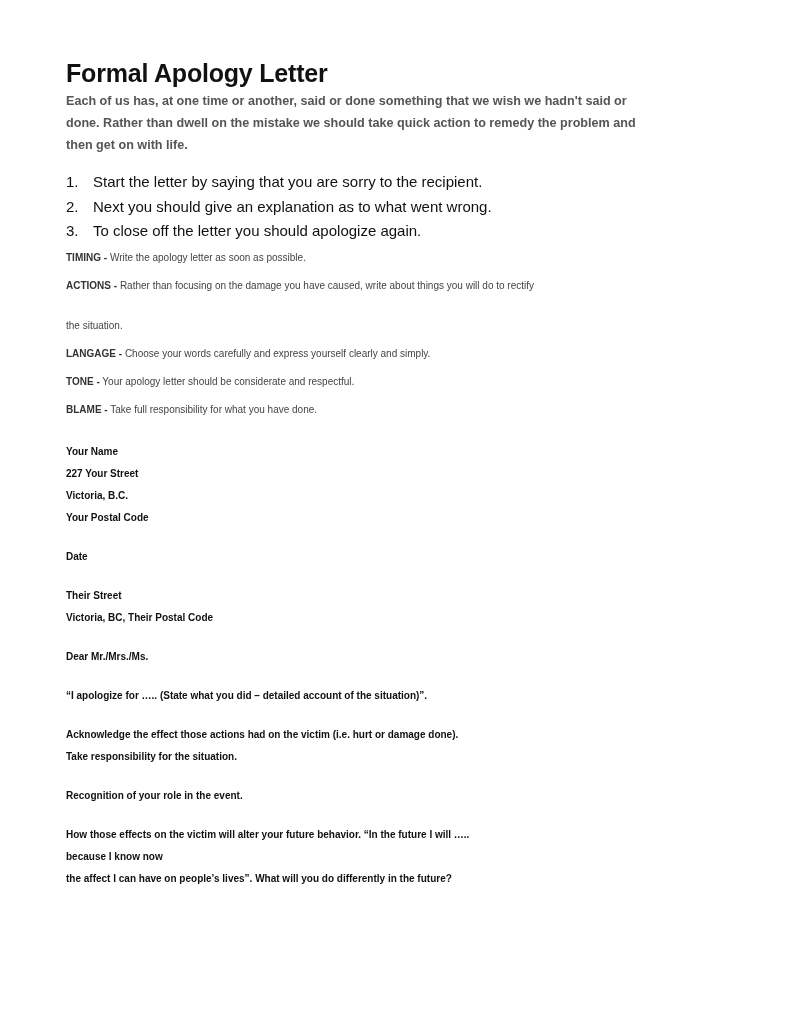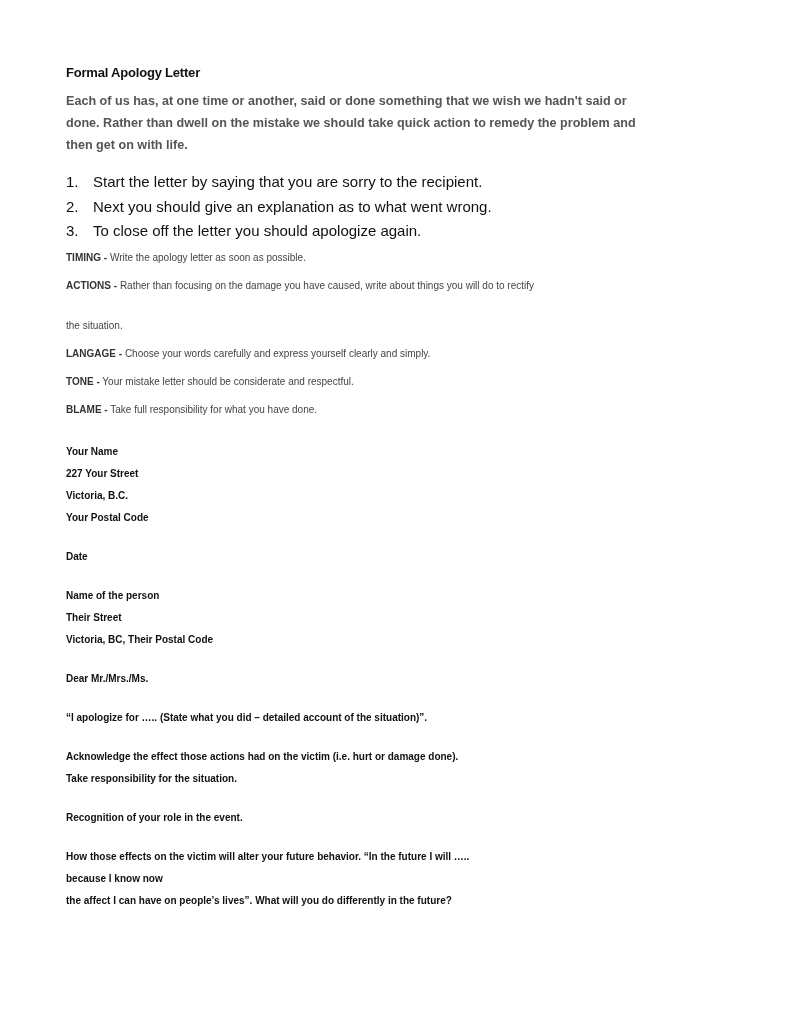--- a/index.html
+++ b/index.html
@@ -1,19 +1,19 @@
 <!DOCTYPE html>
 <html><head>
 <meta charset="utf-8">
 <style>
   html, body { margin: 0; padding: 0; background: #ffffff; }
   body { width: 790px; height: 1022px; position: relative; overflow: hidden;
          font-family: "Liberation Sans", "DejaVu Sans", sans-serif; color: #111; }
   .page { position: absolute; left: 66px; top: 58px; width: 640px; }
-  .title { font-size: 13px; font-weight: bold; color: #111; margin: 0; line-height: 30px; letter-spacing: -0.2px; }
+  .title { font-size: 25px; font-weight: bold; color: #111; margin: 0; line-height: 30px; letter-spacing: -0.2px; }
   .intro { font-size: 12.6px; color: #555; line-height: 24.5px; margin: 2px 0 0 0; }
   .steps { list-style: none; padding: 0; margin: 14px 0 0 0; font-size: 15px; color: #111; }
   .steps li { line-height: 24.5px; display: flex; }
   .steps .num { width: 27px; flex: 0 0 27px; }
   .tips { margin-top: 3px; font-size: 10px; color: #444; }
   .tip { line-height: 22px; margin-bottom: 6px; }
   .tip b { color: #333; }
   .tip-cont { line-height: 22px; margin-top: -2px; margin-bottom: 6px; }
   .letter { font-size: 10px; color: #111; margin-top: 20px; }
   .block { margin: 0 0 17px 0; }
@@ -44,36 +44,35 @@
         <span class="num">3.</span>
         <span>To close off the letter you should apologize again.</span>
       </li>
   </ol>
 
   <div class="tips">
     <div class="tip"><b>TIMING -</b><span> Write the apology letter as soon as possible.</span></div>
     <div class="tip" style="margin-bottom:20px"><b>ACTIONS -</b><span> Rather than focusing on the damage you have caused, write about things you will do to rectify</span></div>
     <div class="tip-cont">the situation.</div>
     <div class="tip"><b>LANGAGE -</b><span> Choose your words carefully and express yourself clearly and simply.</span></div>
-    <div class="tip"><b>TONE -</b><span> Your mistake letter should be considerate and respectful.</span></div>
+    <div class="tip"><b>TONE -</b><span> Your apology letter should be considerate and respectful.</span></div>
     <div class="tip"><b>BLAME -</b><span> Take full responsibility for what you have done.</span></div>
   </div>
 
   <div class="letter">
     <div class="block">
       <span class="line">Your Name</span>
       <span class="line">227 Your Street</span>
       <span class="line">Victoria, B.C.</span>
       <span class="line">Your Postal Code</span>
     </div>
     <div class="block">
       <span class="line">Date</span>
     </div>
     <div class="block">
-      <span class="line">Name of the person</span>
       <span class="line">Their Street</span>
       <span class="line">Victoria, BC, Their Postal Code</span>
     </div>
     <div class="block">
       <span class="line">Dear Mr./Mrs./Ms.</span>
     </div>
     <div class="block">
       <span class="line">“I apologize for …..  (State what you did – detailed account of the situation)”.</span>
     </div>
     <div class="block">

